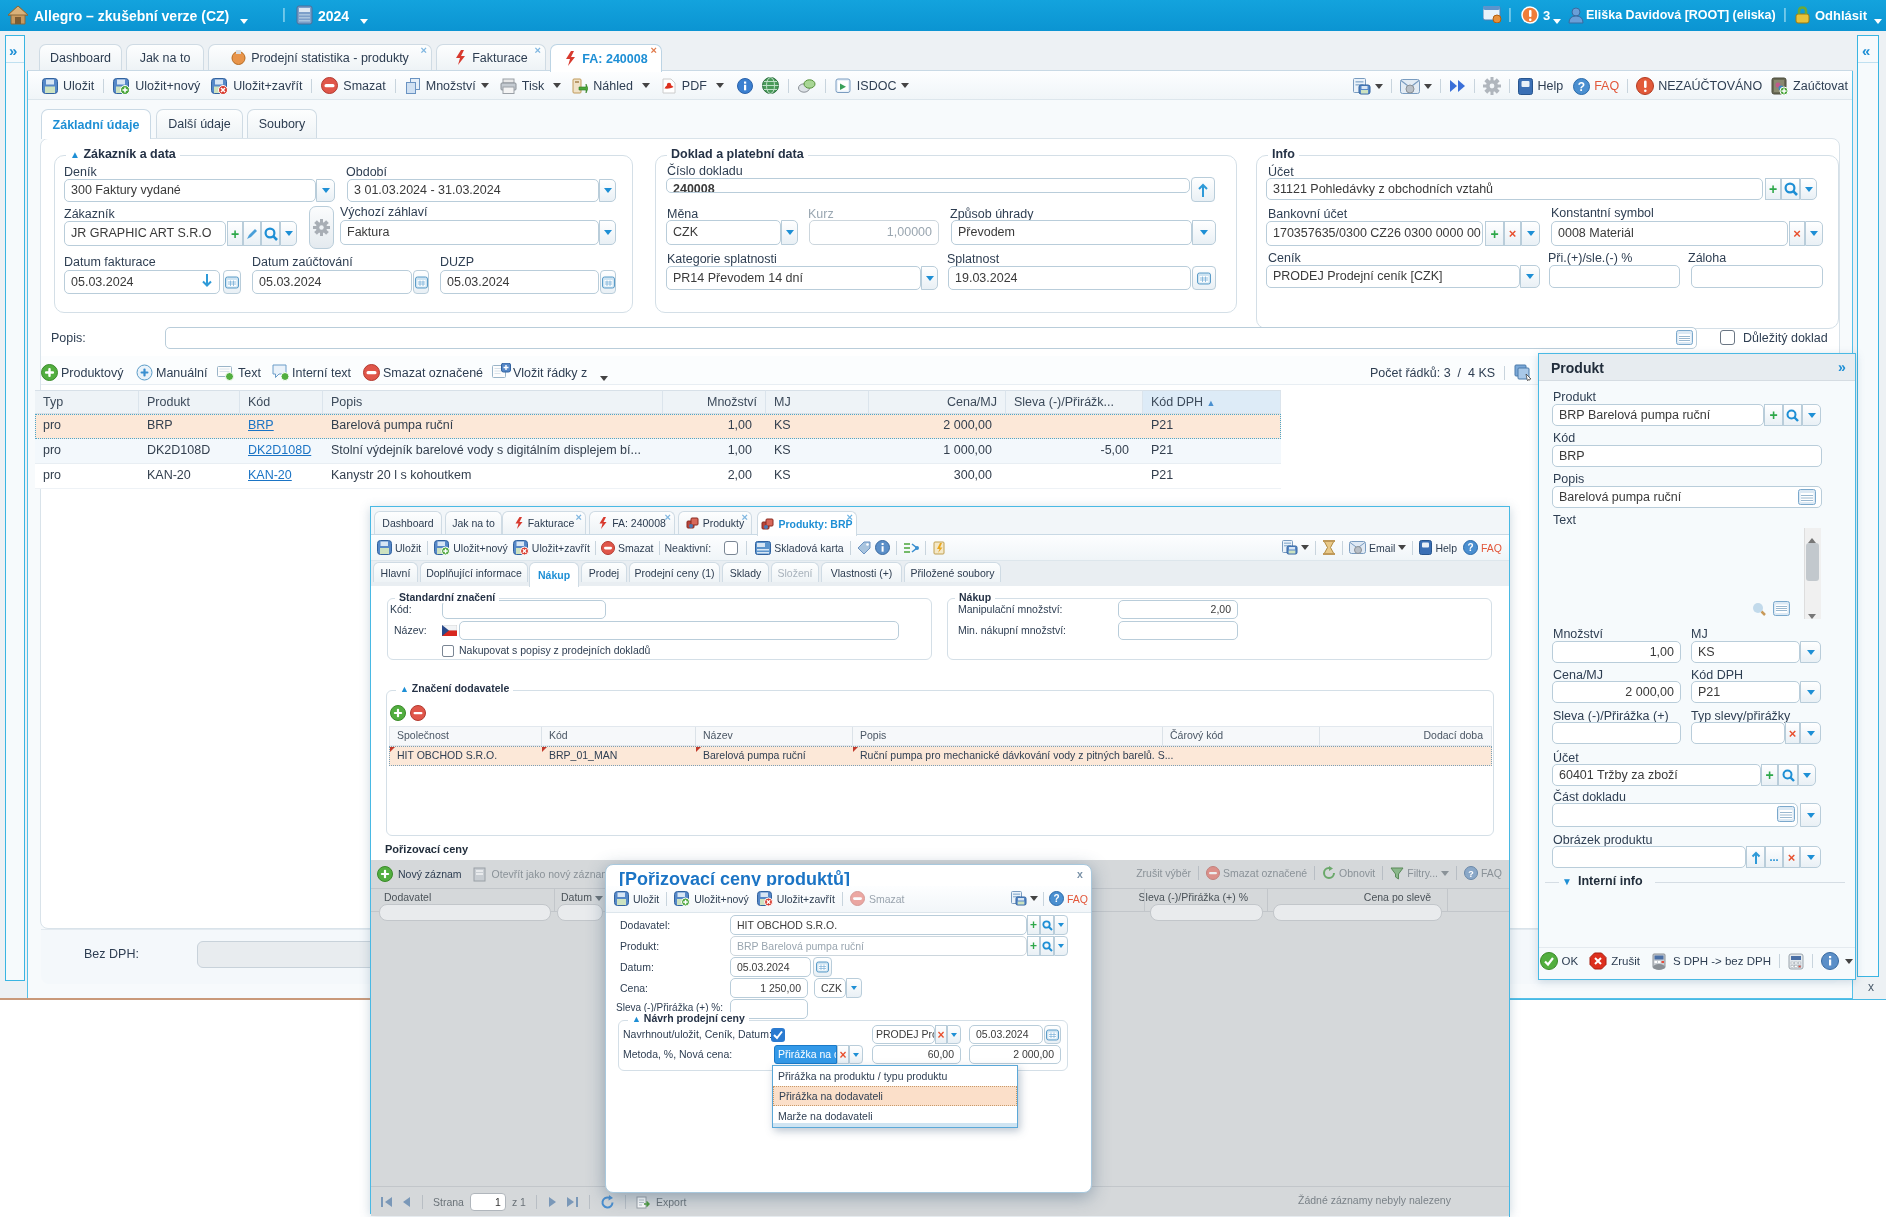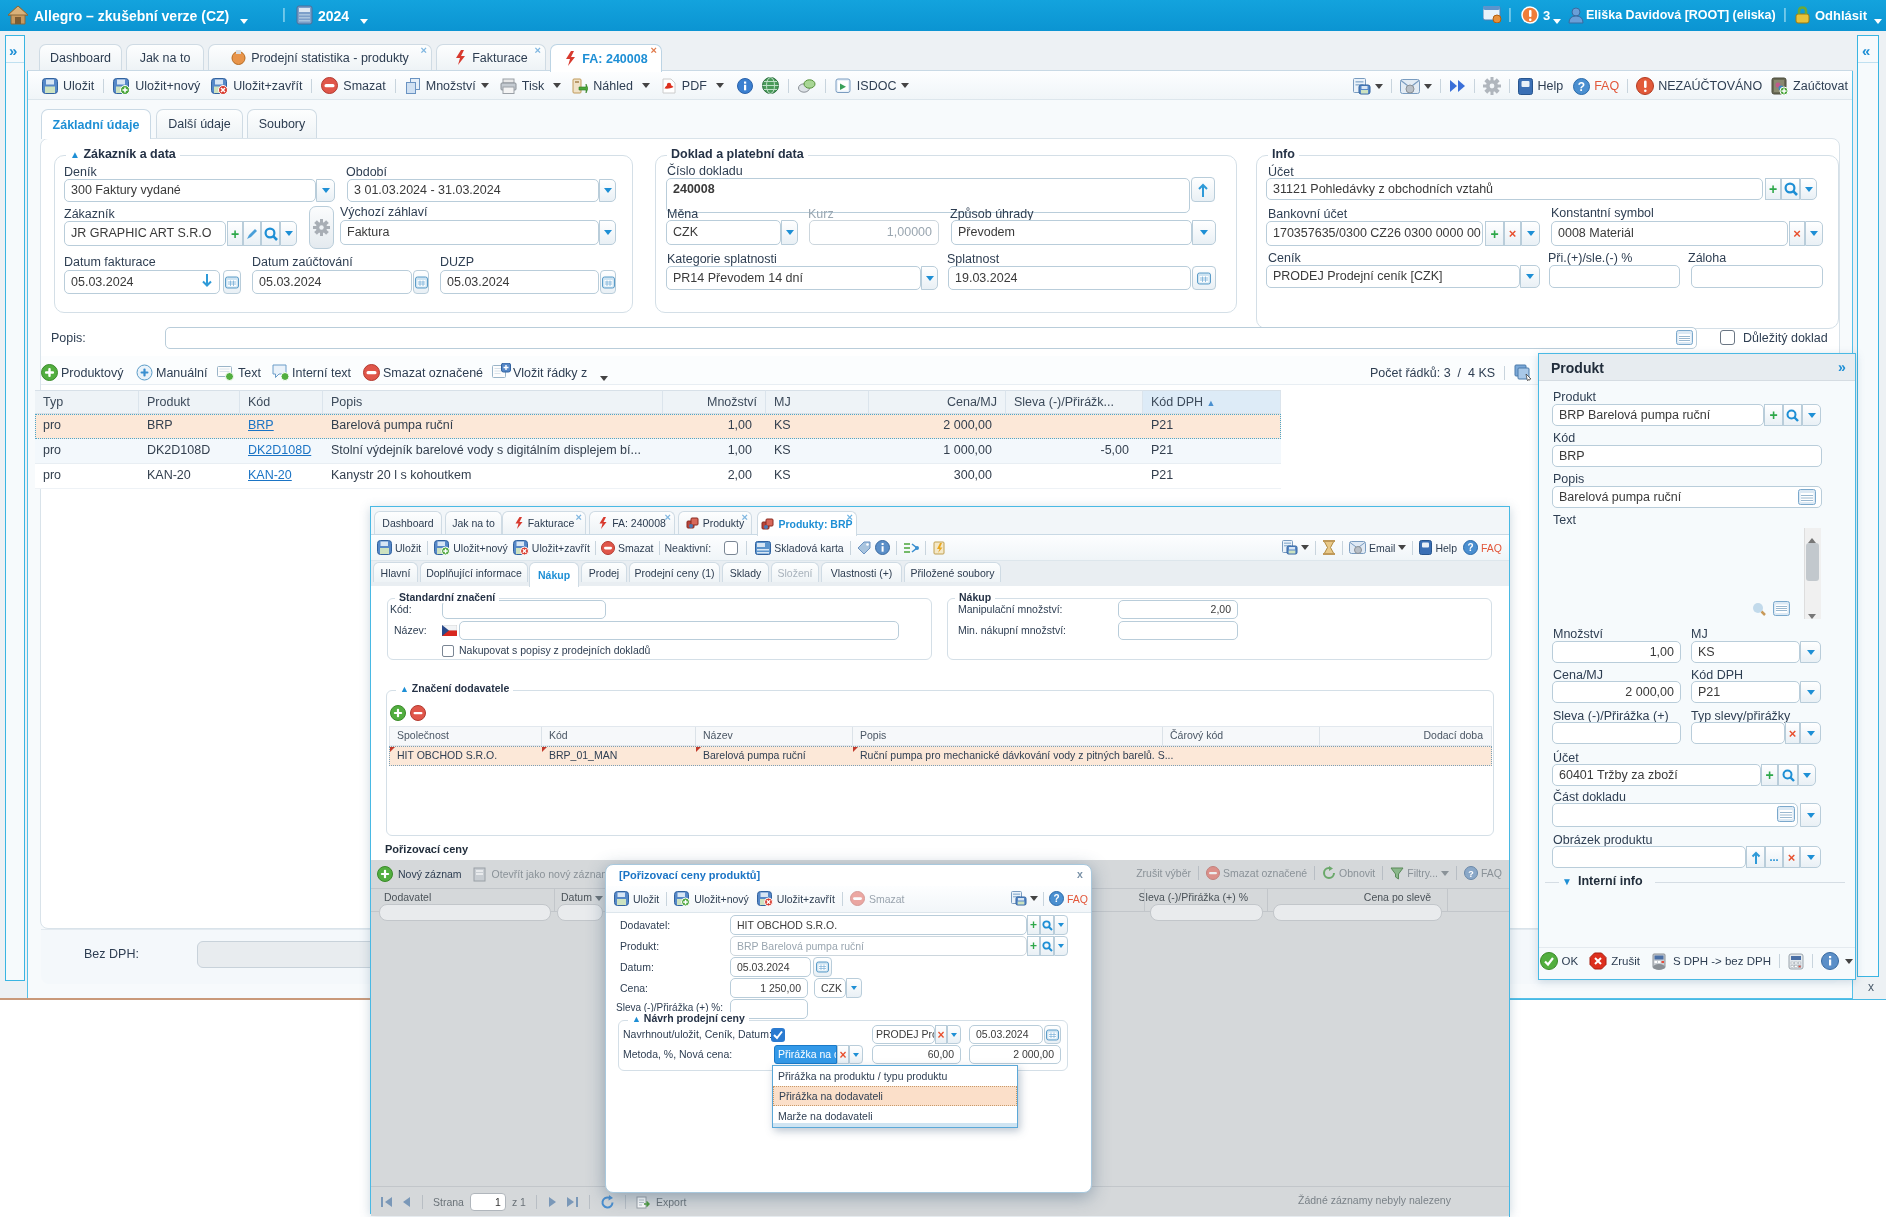--- a/index.html
+++ b/index.html
@@ -356,21 +356,21 @@
       <svg width="13" height="13">
         <rect x="0.5" y="1" width="12" height="11" rx="2" fill="#cfe4f2" stroke="#5b9cc8"></rect>
         <rect x="2.5" y="4" width="8" height="6.5" fill="#fff"></rect>
         <path d="M3 6 h7 M3 8 h7 M5 4.5 v5.5 M8 4.5 v5.5" stroke="#7ab0d8" stroke-width="0.8"></path>
       </svg>
     </div>
 
 <div class="fs" style="left:655px;top:155px;width:582px;height:158px;"></div>
 <div class="leg" style="left:667px;top:147px;">Doklad a platební data</div>
 <div class="lbl" style="left:667px;top:164px;">Číslo dokladu</div>
-<div class="inp b" style="left:666px;top:178px;width:524px;height:35px;line-height:21px;">240008</div>
+<div class="inp b" style="left:666px;top:178px;width:524px;height:15px;line-height:21px;">240008</div>
 <div class="btn" style="left:1191px;top:177px;width:24px;height:25px;">
       <svg width="14" height="17">
         <path d="M7 16 V4 M3 8 L7 4 L11 8" fill="none" stroke="#2e9ad8" stroke-width="2"></path>
       </svg>
     </div>
 <div class="lbl" style="left:667px;top:207px;">Měna</div>
 <div class="lbl" style="left:808px;top:207px;color:#9aa7b2;">Kurz</div>
 <div class="lbl" style="left:950px;top:207px;text-align:center;">Způsob úhrady</div>
 <div class="inp" style="left:666px;top:220px;width:115px;height:25px;line-height:23px;">CZK</div>
 <div class="btn" style="left:781px;top:220px;width:17px;height:25px;border-radius:0 5px 5px 0;">
@@ -999,21 +999,21 @@
         <path d="M3 5 h5 M3 7.5 h5 M3 10 h3" stroke="#b9c2ca" stroke-width="1"></path>
         <path d="M8 9 L13 9 M10.5 6.5 L13 9 L10.5 11.5" stroke="#4a9a3a" stroke-width="1.5" fill="none"></path>
       </svg>
  <span>Export</span>
 </div>
 <div class="ab" style="left:1285px;top:1194px;color:#7a8288;margin-left:13px;">Žádné záznamy nebyly nalezeny</div>
 </div>
 
 <div id="modal">
 <div class="ab" style="left:605px;top:864px;width:487px;height:329px;background:#fff;border:1px solid #a8c8dd;border-radius:8px;box-shadow:0 4px 18px rgba(60,90,120,0.45);"></div>
-<div class="ab b" style="left:619px;top:869px;color:#1b74c5;font-size:11px;">[Pořizovací ceny produktů]</div>
+<div class="ab b" style="left:619px;top:869px;color:#1b74c5;font-size:18px;">[Pořizovací ceny produktů]</div>
 <div class="ab b" style="left:1077px;top:868px;color:#7a92a8;">x</div>
 <div class="ab" style="left:606px;top:886px;width:485px;height:27px;background:linear-gradient(#fdfeff,#f2f6f9);border-bottom:1px solid #dde6ec;"></div>
 <div class="ab tb" style="left:614px;top:891px;gap:4px;">
  <svg width="15" height="15">
         <rect x="0.5" y="0.5" width="14" height="14" rx="3" fill="#5688c8" stroke="#31629f"></rect>
         <rect x="3.5" y="1.5" width="7.5" height="4.5" fill="#d8e6f4"></rect>
         <rect x="3" y="8" width="9" height="6" fill="#cde2c0"></rect>
       </svg>
       <span>Uložit</span>
  <span class="sep" style="margin:0 3px;"></span>

